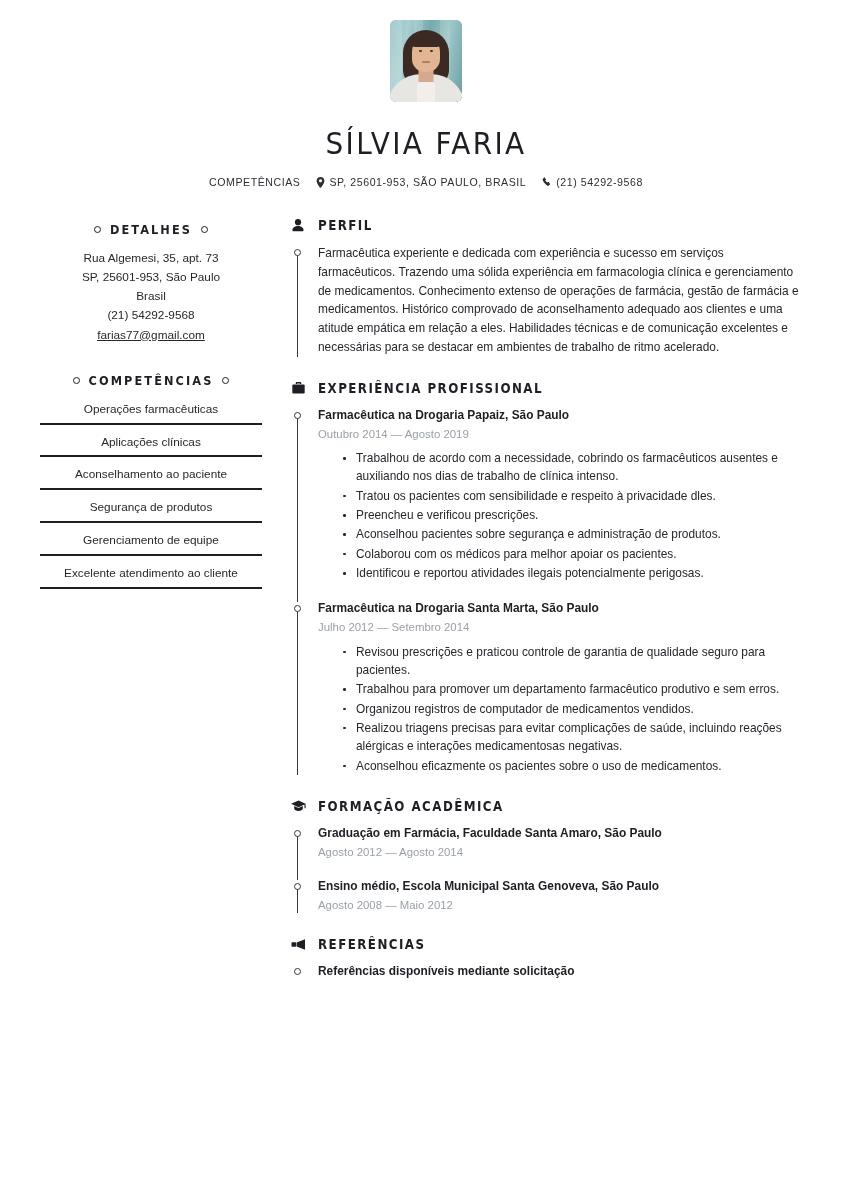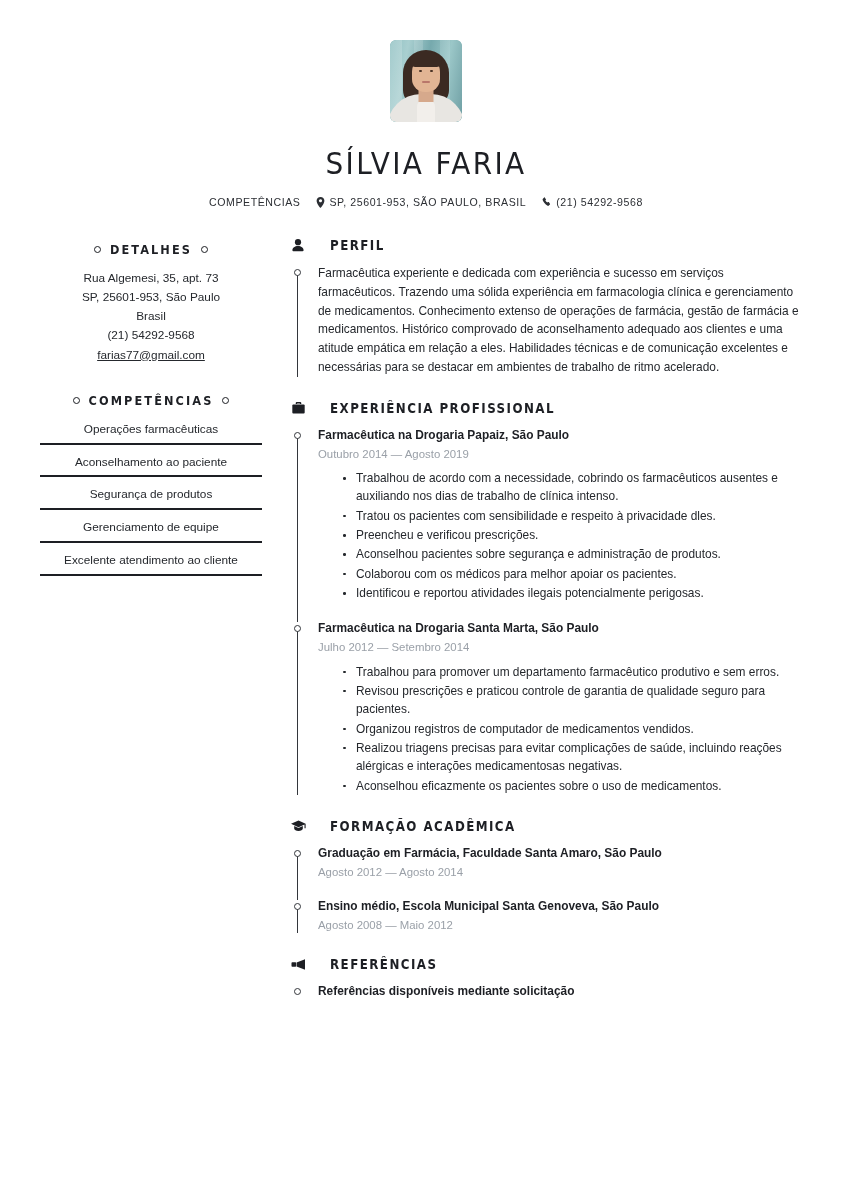--- a/index.html
+++ b/index.html
@@ -19,21 +19,21 @@
     position: relative;
     width: 852px;
     height: 1204px;
     background: #ffffff;
     box-sizing: border-box;
     overflow: hidden;
   }
 
   
   .header {
-    padding-top: 40px;
+    padding-top: 20px;
     text-align: center;
   }
 
   .avatar-wrap {
     width: 72px;
     height: 82px;
     margin: 0 auto;
     border-radius: 6px;
     overflow: hidden;
     position: relative;
@@ -204,21 +204,21 @@
     line-height: 1.35;
   }
 
   
   .section { position: relative; }
   .section + .section { margin-top: 24px; }
 
   .sec-heading {
     display: flex;
     align-items: center;
-    gap: 24px;
+    gap: 12px;
     margin-bottom: 11px;
   }
   .sec-icon {
     width: 16px;
     flex: 0 0 16px;
     display: flex;
     align-items: center;
     justify-content: center;
     color: #1d1f24;
   }
@@ -374,20 +374,21 @@
       </div>
 
       <div class="side-heading skills-heading">
         <span class="ring"></span>
         <span>COMPETÊNCIAS</span>
         <span class="ring"></span>
       </div>
 
       <div class="skills-list">
         <div class="skill">Operações farmacêuticas</div>
+        <div class="skill">Aplicações clínicas</div>
         <div class="skill">Aconselhamento ao paciente</div>
         <div class="skill">Segurança de produtos</div>
         <div class="skill">Gerenciamento de equipe</div>
         <div class="skill">Excelente atendimento ao cliente</div>
       </div>
     </div>
 
     <div class="col-right">
 
       <div class="section">
@@ -432,22 +433,22 @@
             <li>Identificou e reportou atividades ilegais potencialmente perigosas.</li>
           </ul>
         </div>
 
         <div class="entry last">
           <span class="tl-dot"></span>
           <span class="tl-line"></span>
           <div class="entry-title">Farmacêutica na Drogaria Santa Marta, São Paulo</div>
           <div class="entry-date">Julho 2012 — Setembro 2014</div>
           <ul class="bullets">
+            <li>Revisou prescrições e praticou controle de garantia de qualidade seguro para pacientes.</li>
             <li>Trabalhou para promover um departamento farmacêutico produtivo e sem erros.</li>
-            <li>Revisou prescrições e praticou controle de garantia de qualidade seguro para pacientes.</li>
             <li>Organizou registros de computador de medicamentos vendidos.</li>
             <li>Realizou triagens precisas para evitar complicações de saúde, incluindo reações alérgicas e interações medicamentosas negativas.</li>
             <li>Aconselhou eficazmente os pacientes sobre o uso de medicamentos.</li>
           </ul>
         </div>
       </div>
 
       <div class="section">
         <div class="sec-heading">
           <span class="sec-icon">

